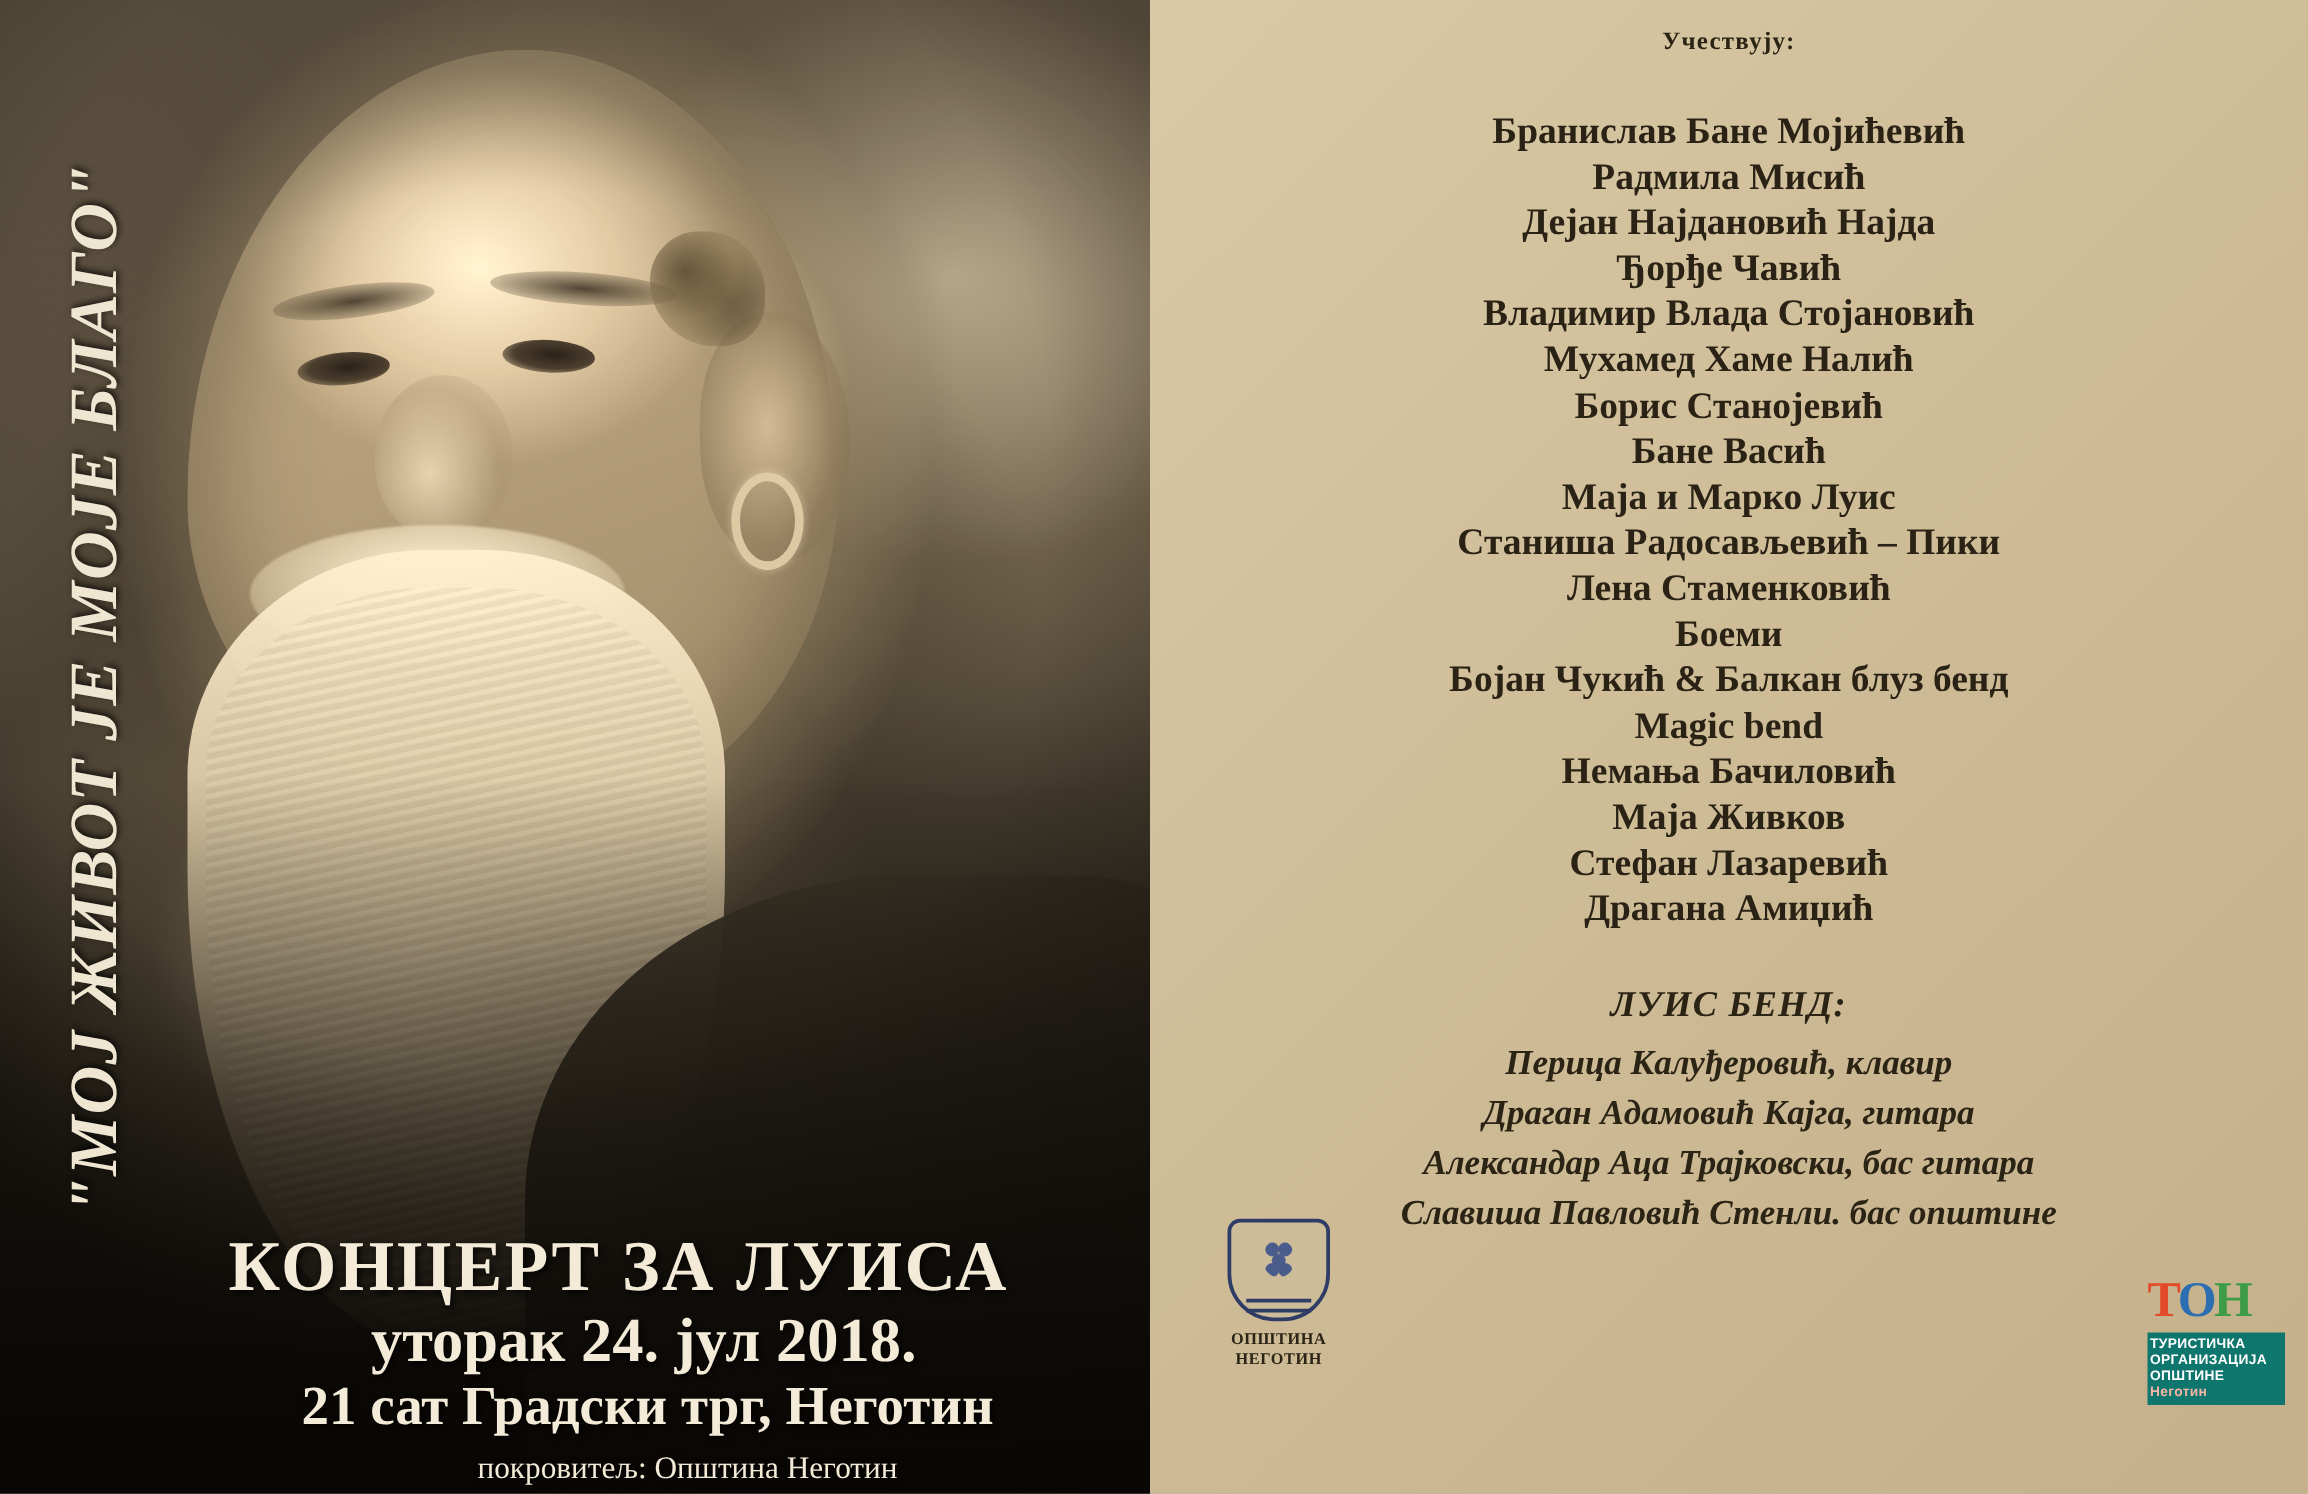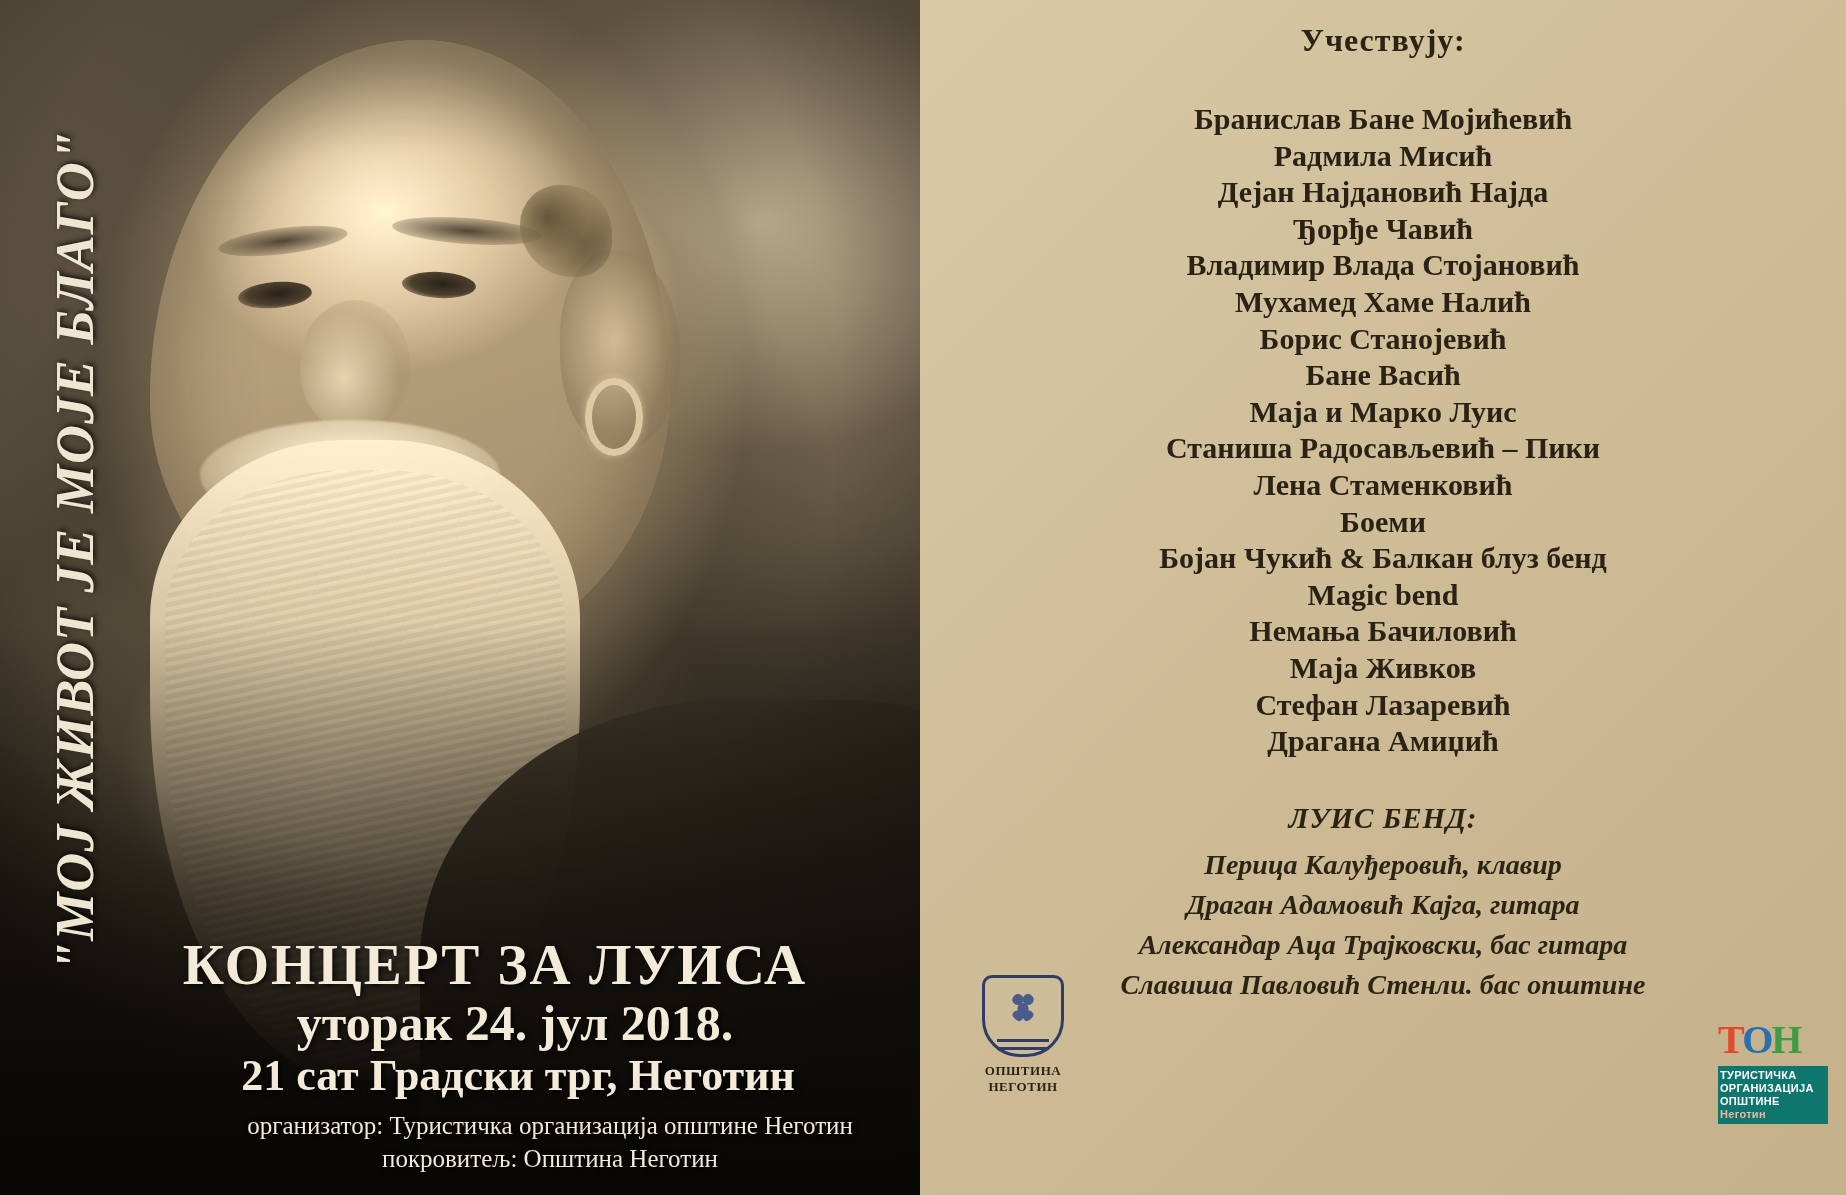--- a/index.html
+++ b/index.html
@@ -164,21 +164,21 @@
     font-size: 54px;
     letter-spacing: 1px;
     color: #efe6d2;
     text-shadow: 2px 2px 5px rgba(0,0,0,0.75);
   }
 
   
   .headline-block {
     position: absolute;
     left: 0;
-    bottom: 20px;
+    bottom: 4px;
     width: 920px;
     text-align: center;
     color: #f3ead7;
     text-shadow: 2px 2px 6px rgba(0,0,0,0.85);
   }
   .title-main {
     font-size: 57px;
     font-weight: bold;
     letter-spacing: 2px;
     line-height: 1.06;
@@ -212,21 +212,21 @@
   }
   .right-inner {
     position: absolute;
     left: 0;
     top: 22px;
     width: 926px;
     text-align: center;
     color: #2b2415;
   }
   .participants-title {
-    font-size: 32px;
+    font-size: 20px;
     font-weight: bold;
     letter-spacing: 1px;
     margin-bottom: 42px;
   }
   .names {
     display: flex;
     flex-direction: column;
     gap: 0;
   }
   .name {
@@ -360,21 +360,20 @@
 
     <div class="vertical-quote">
       <span>"МОЈ ЖИВОТ ЈЕ МОЈЕ БЛАГО"</span>
     </div>
 
     <div class="headline-block">
       <div class="title-main">КОНЦЕРТ ЗА ЛУИСА</div>
       <div class="title-date">уторак 24. јул 2018.</div>
       <div class="title-place">21 сат Градски трг, Неготин</div>
       <div class="credit">
-        <div>организатор: Туристичка организација општине Неготин</div>
         <div>покровитељ: Општина Неготин</div>
       </div>
     </div>
   </div>
 
   <div class="right-panel">
     <div class="right-inner">
       <div class="participants-title">Учествују:</div>
 
       <div class="names">

